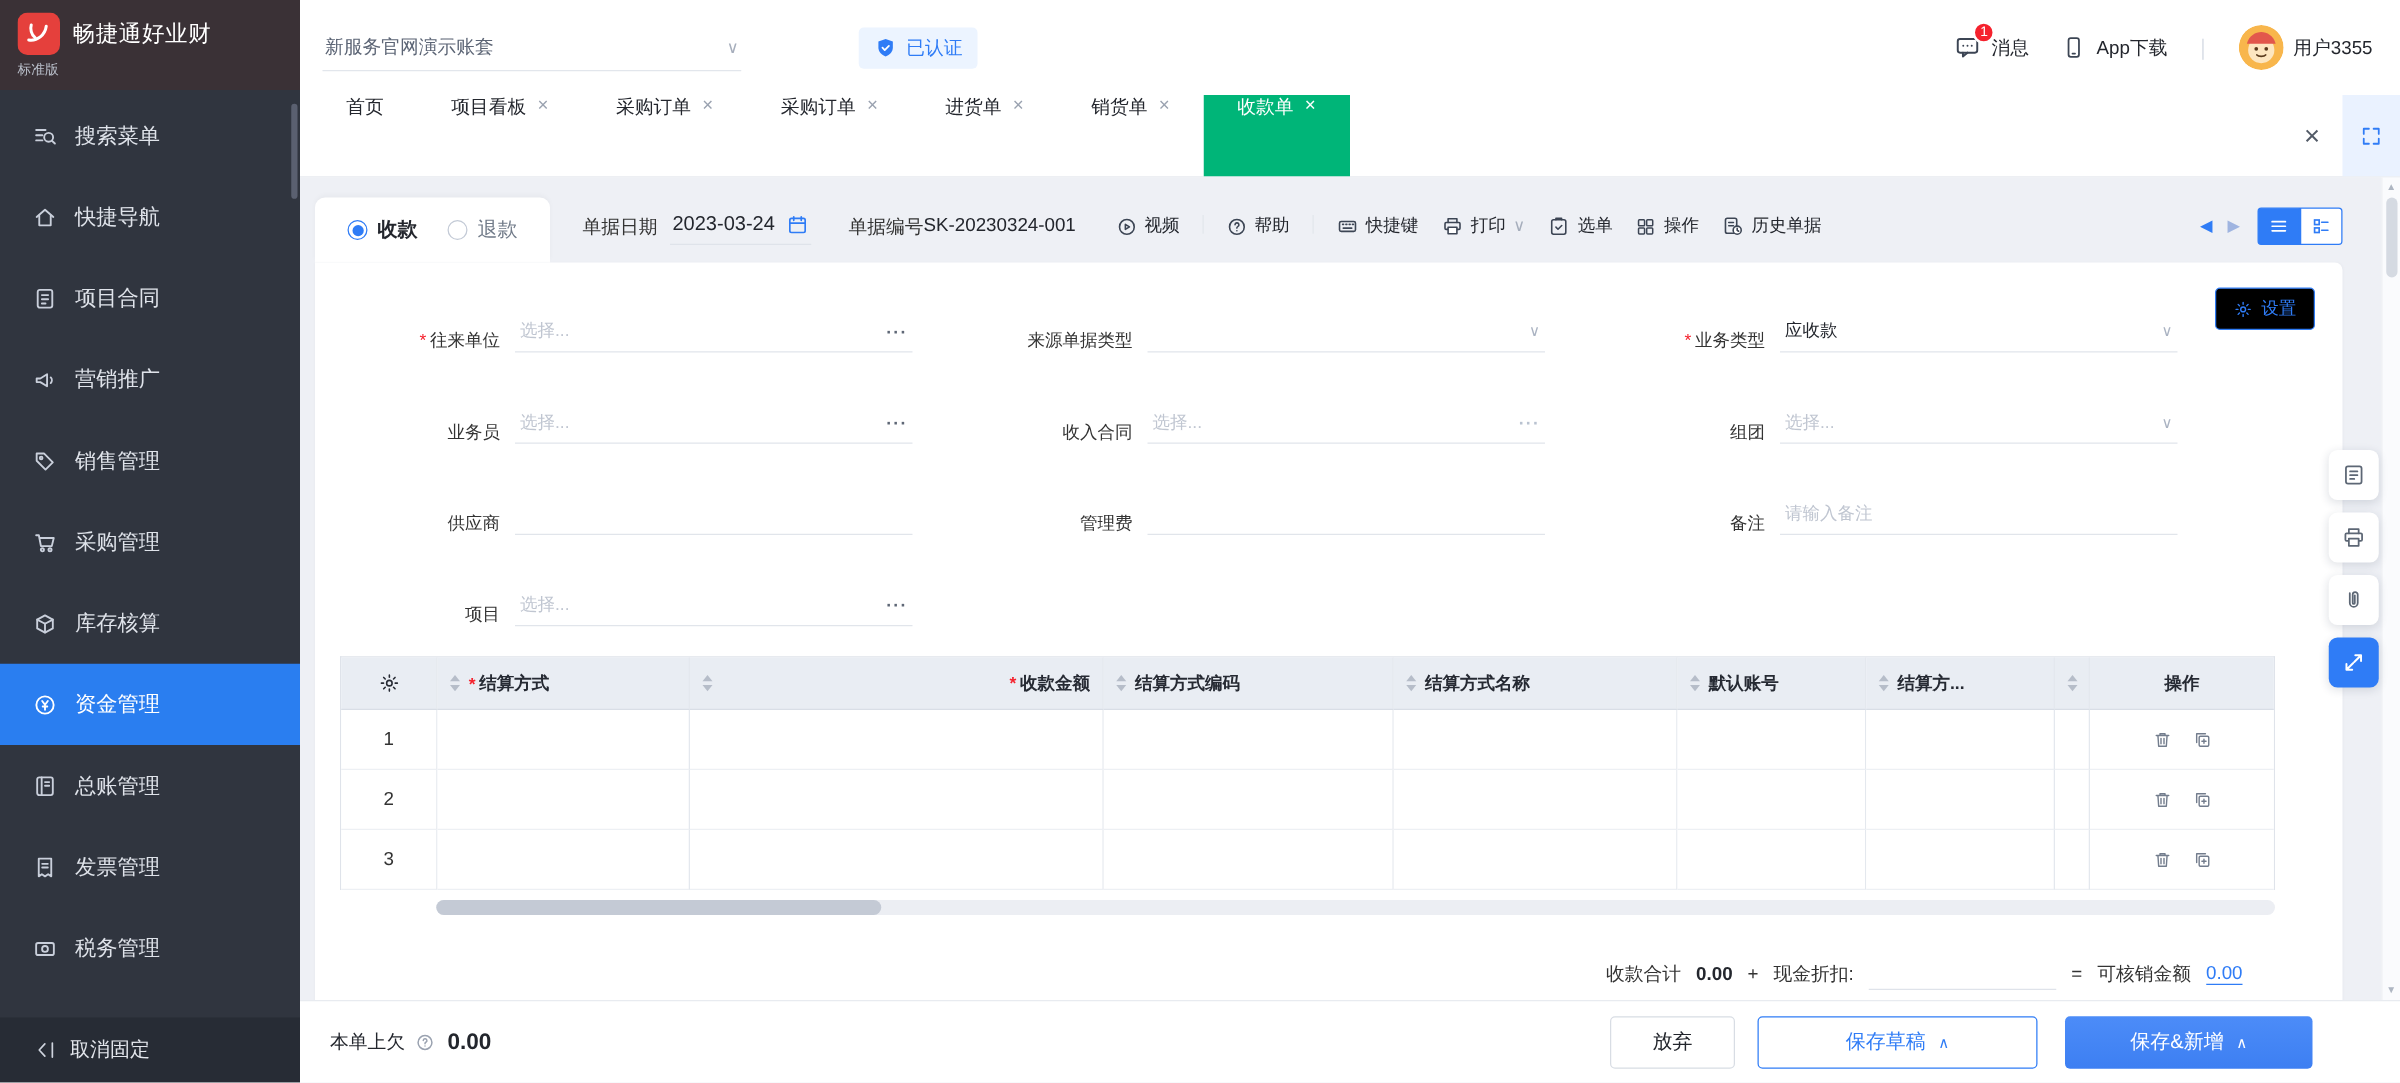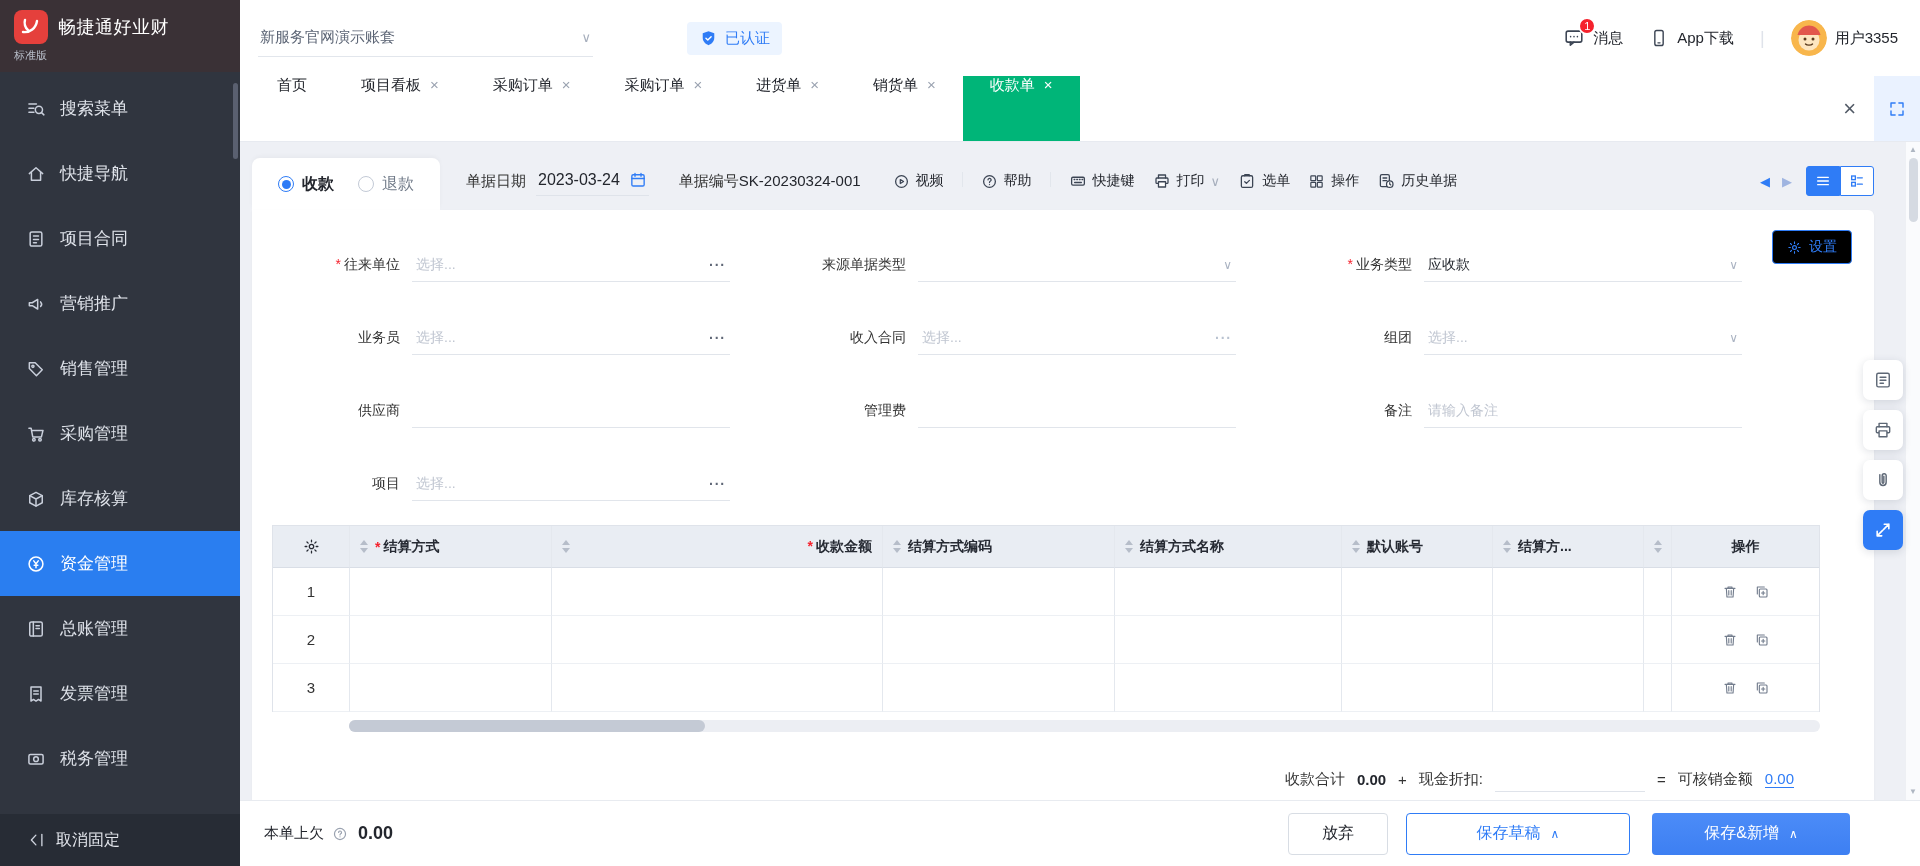--- a/index.html
+++ b/index.html
@@ -75,21 +75,21 @@
 .pg.next{color:#9fb4e0}
 .views{display:flex;margin-left:14px}
 .vbtn{width:34px;height:30px;border:1px solid var(--accent,#2f7cf6);display:flex;align-items:center;justify-content:center;cursor:pointer}
 .vbtn.first{border-radius:3px 0 0 3px;background:var(--accent,#2f7cf6);color:#fff}
 .vbtn.second{border-radius:0 3px 3px 0;background:#fff;color:var(--accent,#2f7cf6)}
 
 
 .card{background:#fff;flex:1;min-height:0;overflow:hidden;border-radius:0 6px 0 0;position:relative;box-shadow:0 1px 3px rgba(20,30,60,.04)}
 .form-area{padding:26px 0 0 20px;position:relative}
 .f-row{display:flex;margin-bottom:15px;height:58px;align-items:center}
-.f-group{display:flex;align-items:center;width:458px;margin-right:48px;flex-shrink:0}
+.f-group{display:flex;align-items:flex-end;width:458px;margin-right:48px;flex-shrink:0}
 .f-label{width:140px;text-align:right;font-size:14px;color:#333;padding-right:12px;white-space:nowrap}
 .req{color:var(--danger,#f5222d);margin-right:3px}
 .f-field{flex:1;border-bottom:1px solid #e1e5eb;height:34px;display:flex;align-items:center;justify-content:space-between;padding:0 4px;font-size:14px;cursor:text}
 .ph{color:#c0c6d1}
 .val{color:#23262d}
 .trail-dots{color:#5f6776;font-weight:bold;letter-spacing:1px;cursor:pointer}
 .trail-dots.light{color:#b9c2d0}
 .trail-chev{color:#aab3c2;font-size:12px;cursor:pointer}
 .settings-btn{position:absolute;top:20px;right:22px;height:34px;padding:0 14px;border:1px solid var(--accent,#2f7cf6);color:var(--accent,#2f7cf6);border-radius:4px;display:flex;align-items:center;gap:7px;font-size:14px;background:#000000;cursor:pointer}
 

